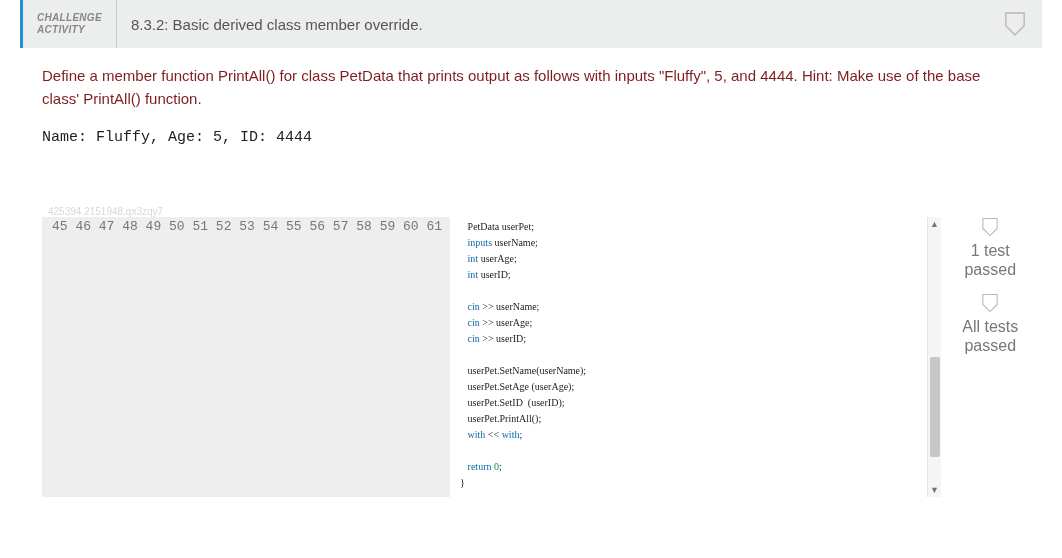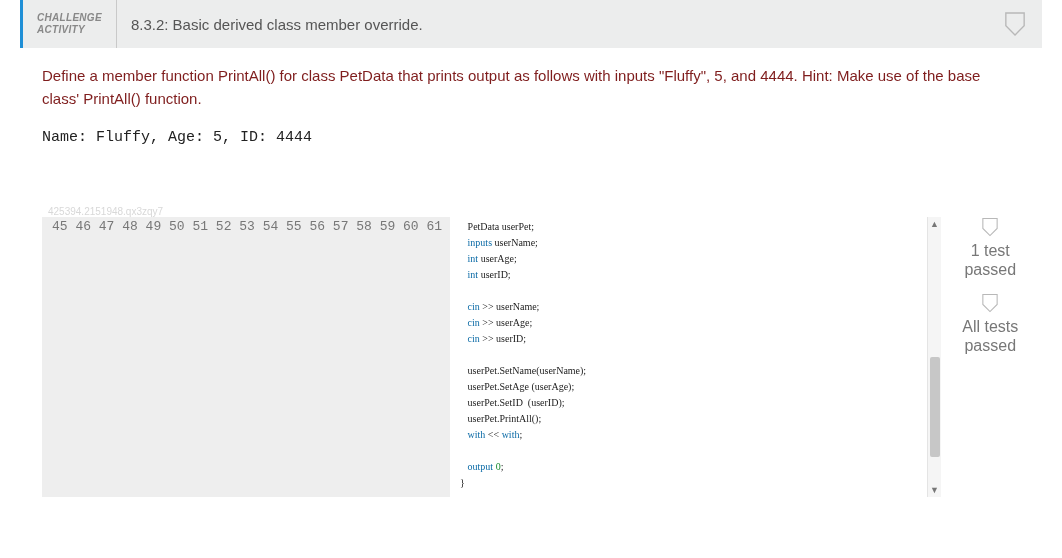--- a/index.html
+++ b/index.html
@@ -202,21 +202,21 @@
    <span class="kw">cin</span> &gt;&gt; userName;
    <span class="kw">cin</span> &gt;&gt; userAge;
    <span class="kw">cin</span> &gt;&gt; userID;
 
    userPet.SetName(userName);
    userPet.SetAge (userAge);
    userPet.SetID  (userID);
    userPet.PrintAll();
    <span class="kw">with</span> &lt;&lt; <span class="kw">with</span>;
 
-   <span class="kw">output</span> <span class="num">0</span>;
+   <span class="kw">return</span> <span class="num">0</span>;
 }</div>
         </div>
         <div class="scroll-track">
           <div class="scroll-up">▲</div>
           <div class="scroll-thumb"></div>
           <div class="scroll-down">▼</div>
         </div>
       </div>
 
       <div class="side-badges">

